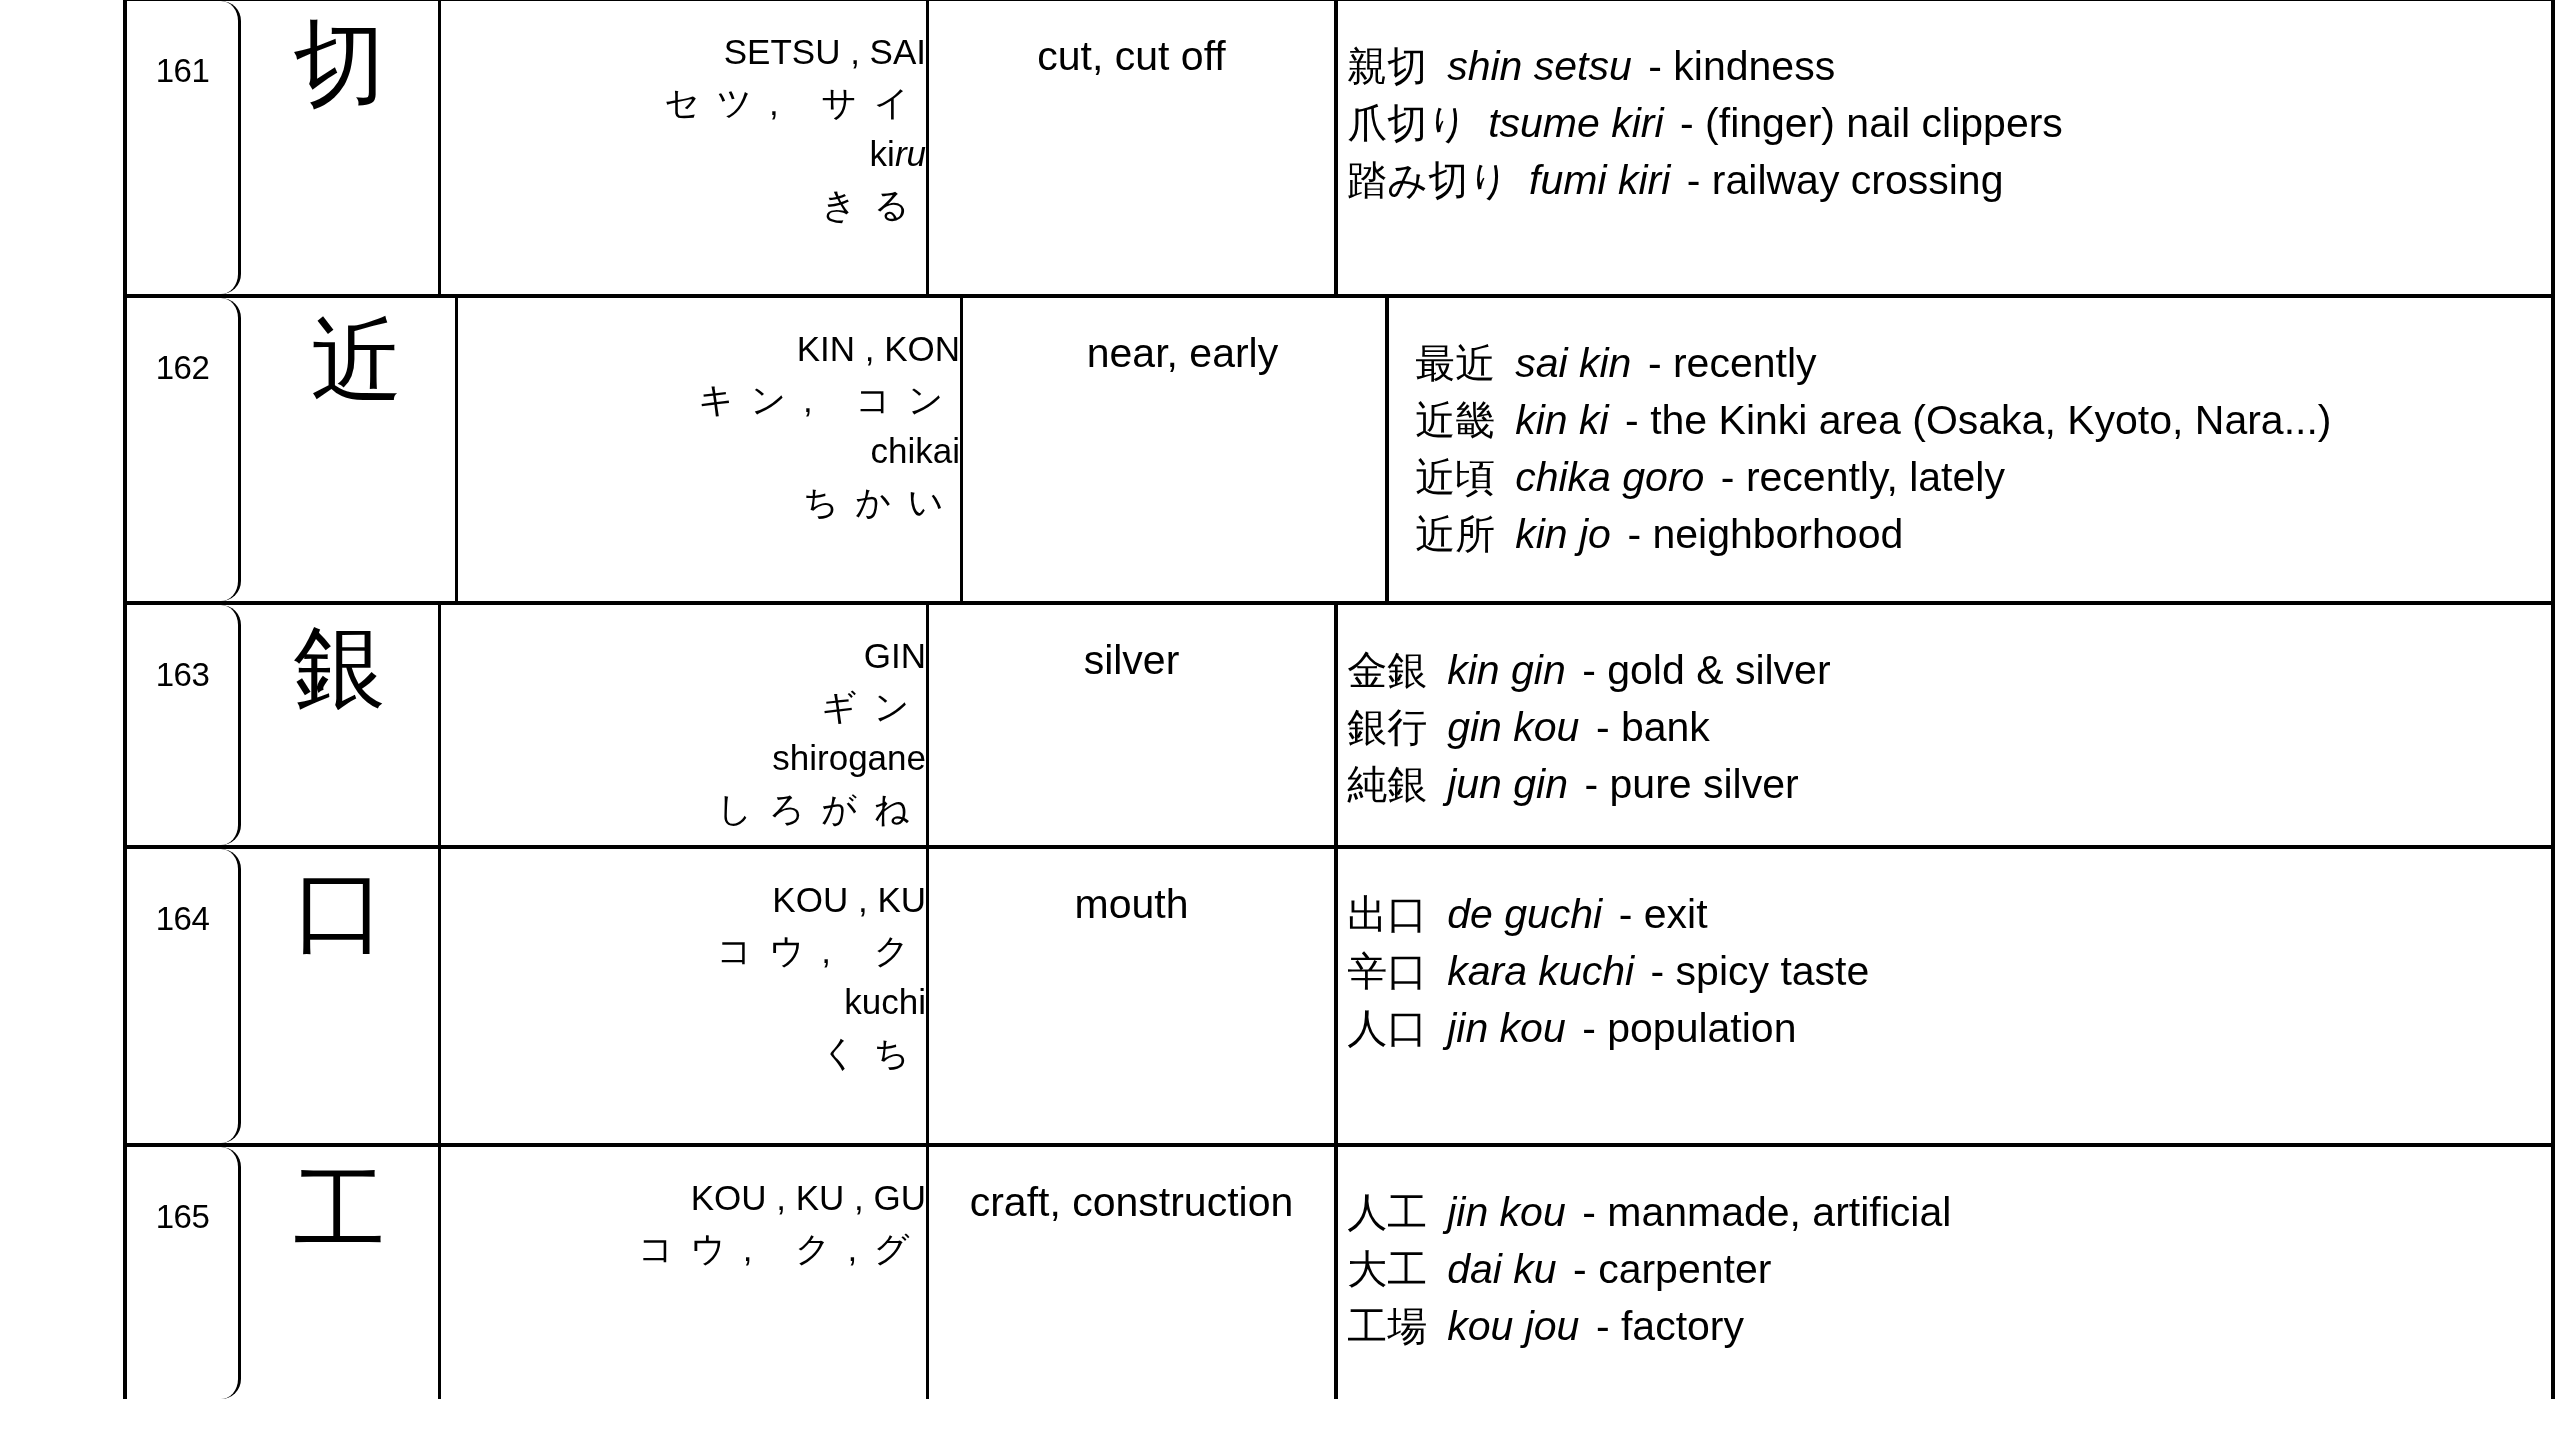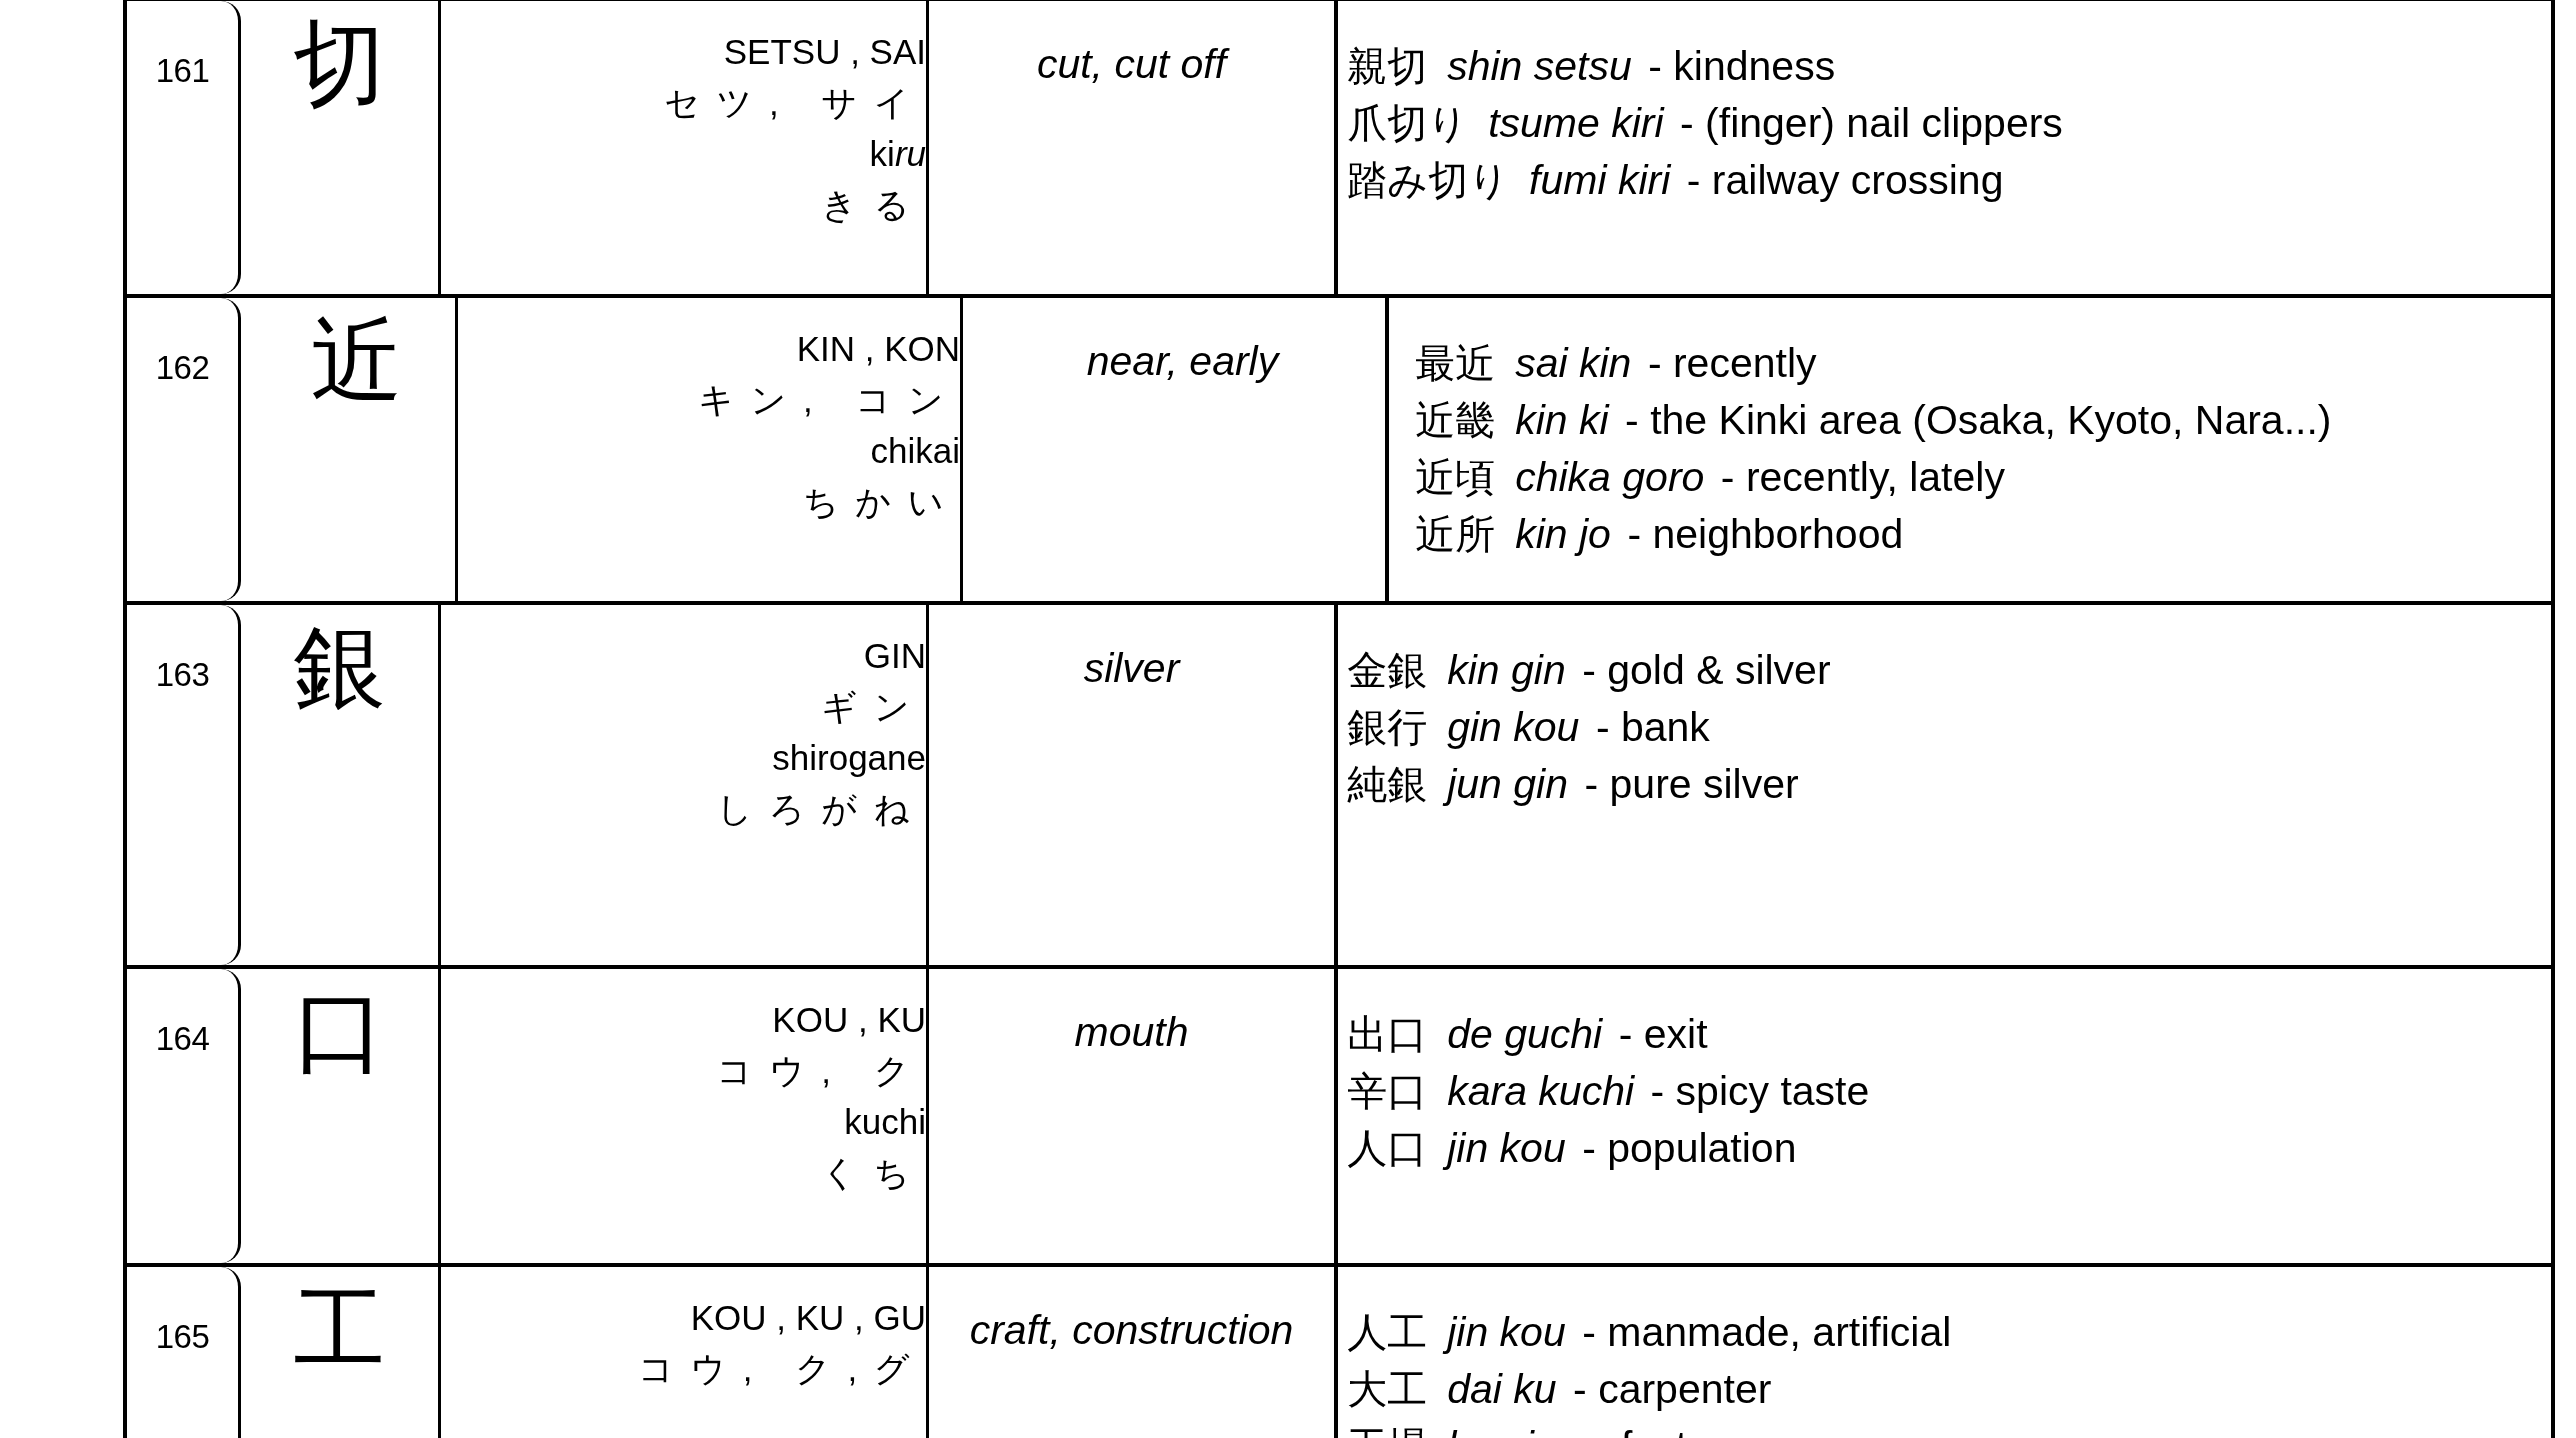--- a/index.html
+++ b/index.html
@@ -24,21 +24,21 @@
       font-size: 33px; text-align: center; padding-top: 51px; letter-spacing: -0.5px; border-radius: 20px;
     }
     .kanji {
       font-family: "DejaVu Serif", "Liberation Serif", serif;
       font-size: 92px; line-height: 92px; text-align: center; padding-top: 16.5px;
     }
     .readings { text-align: right; padding-top: 25px; }
     .readings div { line-height: 51px; font-size: 35px; }
     .readings .kana { letter-spacing: 16.5px; font-size: 35px; }
     .readings .kun-italic { font-style: italic; }
-    .meaning-text { text-align: center; font-size: 41px; padding-top: 38px; line-height: 51px; font-style: italic; }
+    .meaning-text { text-align: center; font-size: 41px; padding-top: 30px; line-height: 51px; }
     .examples { padding-left: 9.2px; padding-top: 37px; }
     .ex { font-size: 41px; line-height: 57px; white-space: nowrap; }
     .ex .jp { font-family: "DejaVu Serif", "Liberation Serif", serif; font-size: 40px; margin-right: 20px; }
     .ex .rom { font-style: italic; margin-right: 16.5px; }
   </style>
 </head>
 <body>
 
 <div class="table" id="kanji-table">
   <div class="row" style="height: 297px;">
@@ -92,21 +92,21 @@
   <div class="ex">
     <span class="jp">近頃</span><span class="rom">chika goro</span><span class="eng">- recently, lately</span>
   </div>
 
   <div class="ex">
     <span class="jp">近所</span><span class="rom">kin jo</span><span class="eng">- neighborhood</span>
   </div>
 </div>
   </div>
 
-  <div class="row" style="height: 364px;">
+  <div class="row" style="height: 244px;">
     <div class="cell num">163</div>
     <div class="cell kanji">銀</div>
     <div class="cell readings">
       <div>GIN</div>
       <div class="kana">ギン</div>
       <div><span>shirogane</span><span class="kun-italic"></span></div>
       <div class="kana">しろがね</div>
     </div>
     <div class="cell meaning">
       <div class="meaning-text">silver</div>

